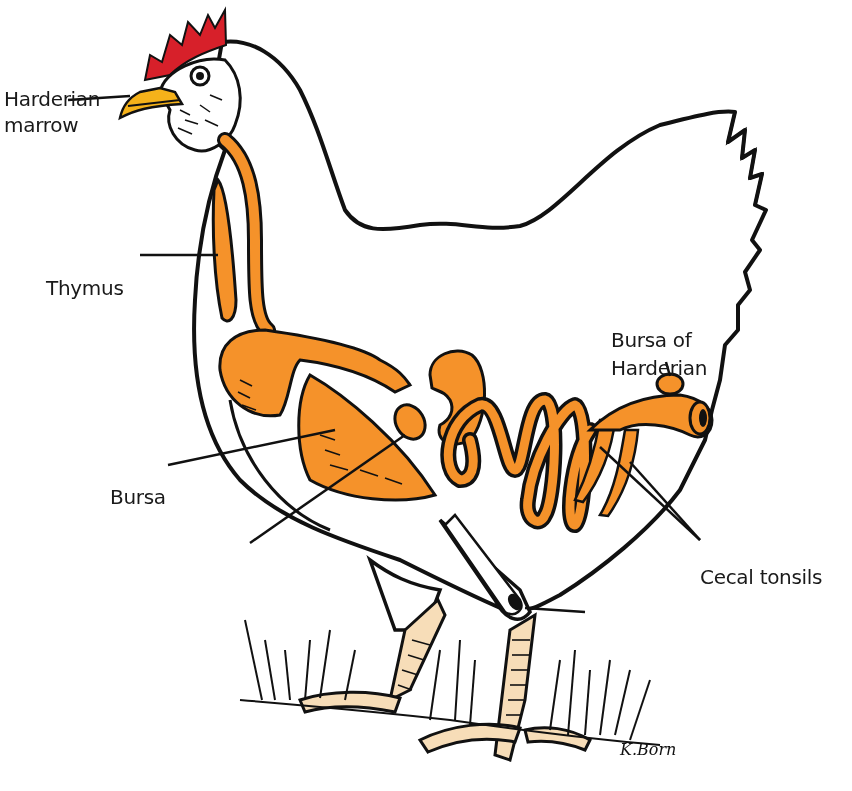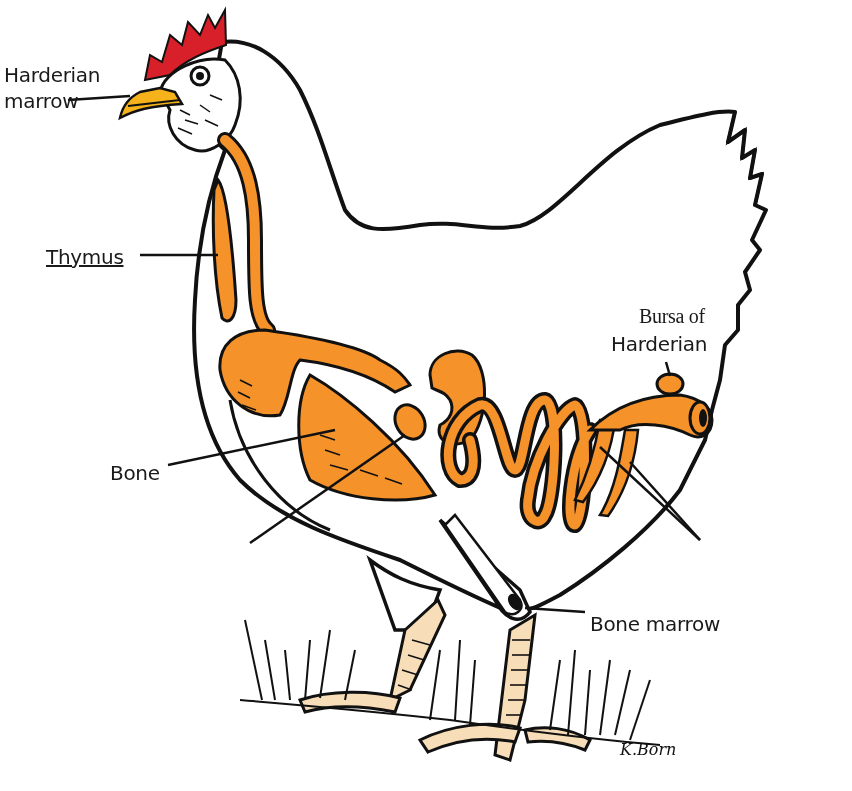--- a/index.html
+++ b/index.html
@@ -1,18 +1,18 @@
 <!DOCTYPE html>
 <html><head>
 <meta charset="utf-8">
 <style>
   html, body { margin:0; padding:0; background:#ffffff; }
   body { width:852px; height:791px; position:relative; overflow:hidden; font-family:"DejaVu Sans", sans-serif; }
   #stage { position:absolute; left:0; top:0; width:852px; height:791px; }
-  .lbl { position:absolute; font-family:"DejaVu Sans", sans-serif; font-size:20px; color:#1a1a1a; line-height:26px; white-space:nowrap; letter-spacing:-0.3px; }
+  .lbl { position:absolute; font-family:"DejaVu Sans", sans-serif; font-size:20px; color:#1a1a1a; line-height:26px; white-space:nowrap; letter-spacing:-0.3px;margin-top:24px; }
 </style>
 </head>
 <body>
 
 <div id="stage">
 <svg width="852" height="791" viewBox="0 0 852 791" xmlns="http://www.w3.org/2000/svg">
 
   <g fill="#ffffff" stroke="#111" stroke-width="4" stroke-linejoin="round" stroke-linecap="round">
     <path d="M222,42 C250,38 280,55 300,90 C320,130 330,170 345,210 C360,232 380,232 420,225 C460,220 480,232 520,226 C560,215 600,150 660,125 C700,115 720,110 735,112
              L728,142 L745,130 L742,158 L755,150 L750,178 L762,174 L755,205 L766,210 L752,240 L760,250 L745,272 L750,290 L738,305 L738,330 L725,345 L720,380 L712,410 L705,440 L690,470 L680,490
@@ -135,18 +135,18 @@
     <line x1="250" y1="543" x2="405" y2="435"></line>
     <line x1="666" y1="362" x2="670" y2="376"></line>
     <line x1="700" y1="540" x2="600" y2="447"></line>
     <line x1="700" y1="540" x2="630" y2="462"></line>
     <line x1="525" y1="608" x2="585" y2="612"></line>
   </g>
 </svg>
 
   <div class="lbl" style="left:4px; top:62px;">Harderian</div>
   <div class="lbl" style="left:4px; top:88px;">marrow</div>
-  <div class="lbl" style="left:46px; top:244px;text-decoration:underline;">Thymus</div>
-  <div class="lbl" style="left:110px; top:460px;">Bone</div>
-  <div class="lbl" style="left:639px; top:303px;font-family:Liberation Serif, serif;">Bursa of</div>
+  <div class="lbl" style="left:46px; top:251px;">Thymus</div>
+  <div class="lbl" style="left:110px; top:460px;">Bursa</div>
+  <div class="lbl" style="left:611px; top:303px;">Bursa of</div>
   <div class="lbl" style="left:611px; top:331px;">Harderian</div>
-  <div class="lbl" style="left:590px; top:611px;">Bone marrow</div>
+  <div class="lbl" style="left:700px; top:540px;">Cecal tonsils</div>
 </div>
 
 </body></html>

